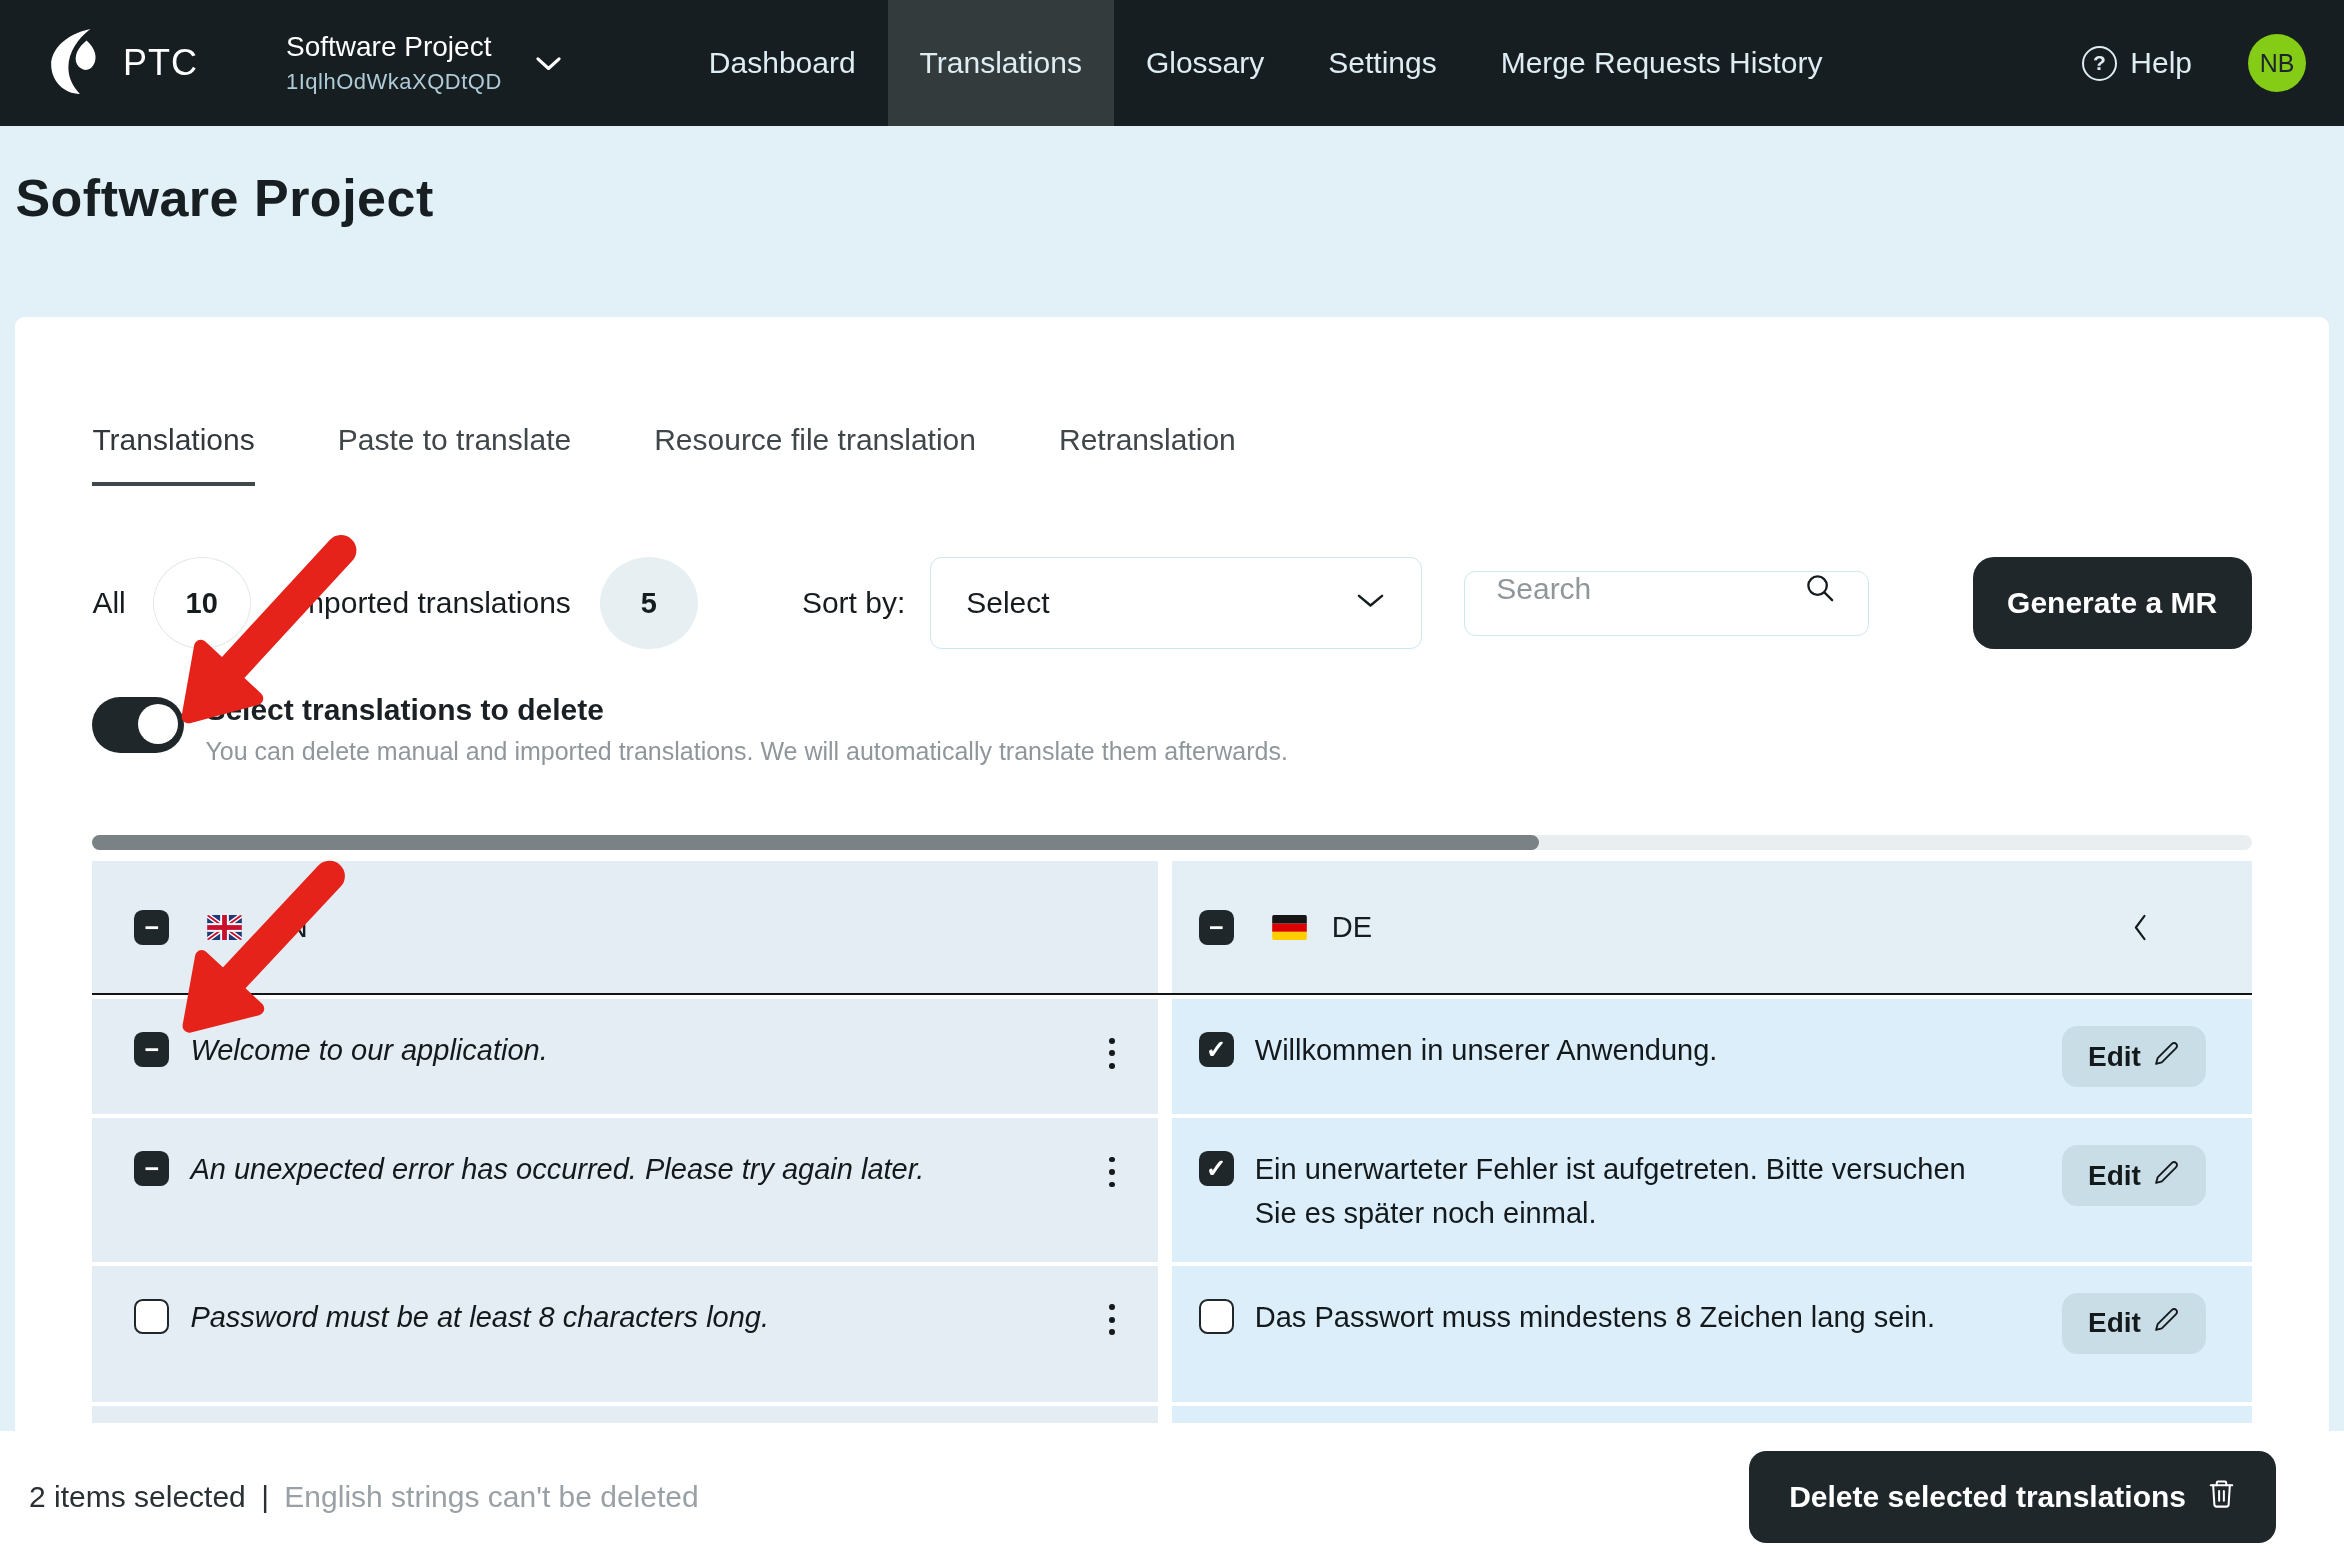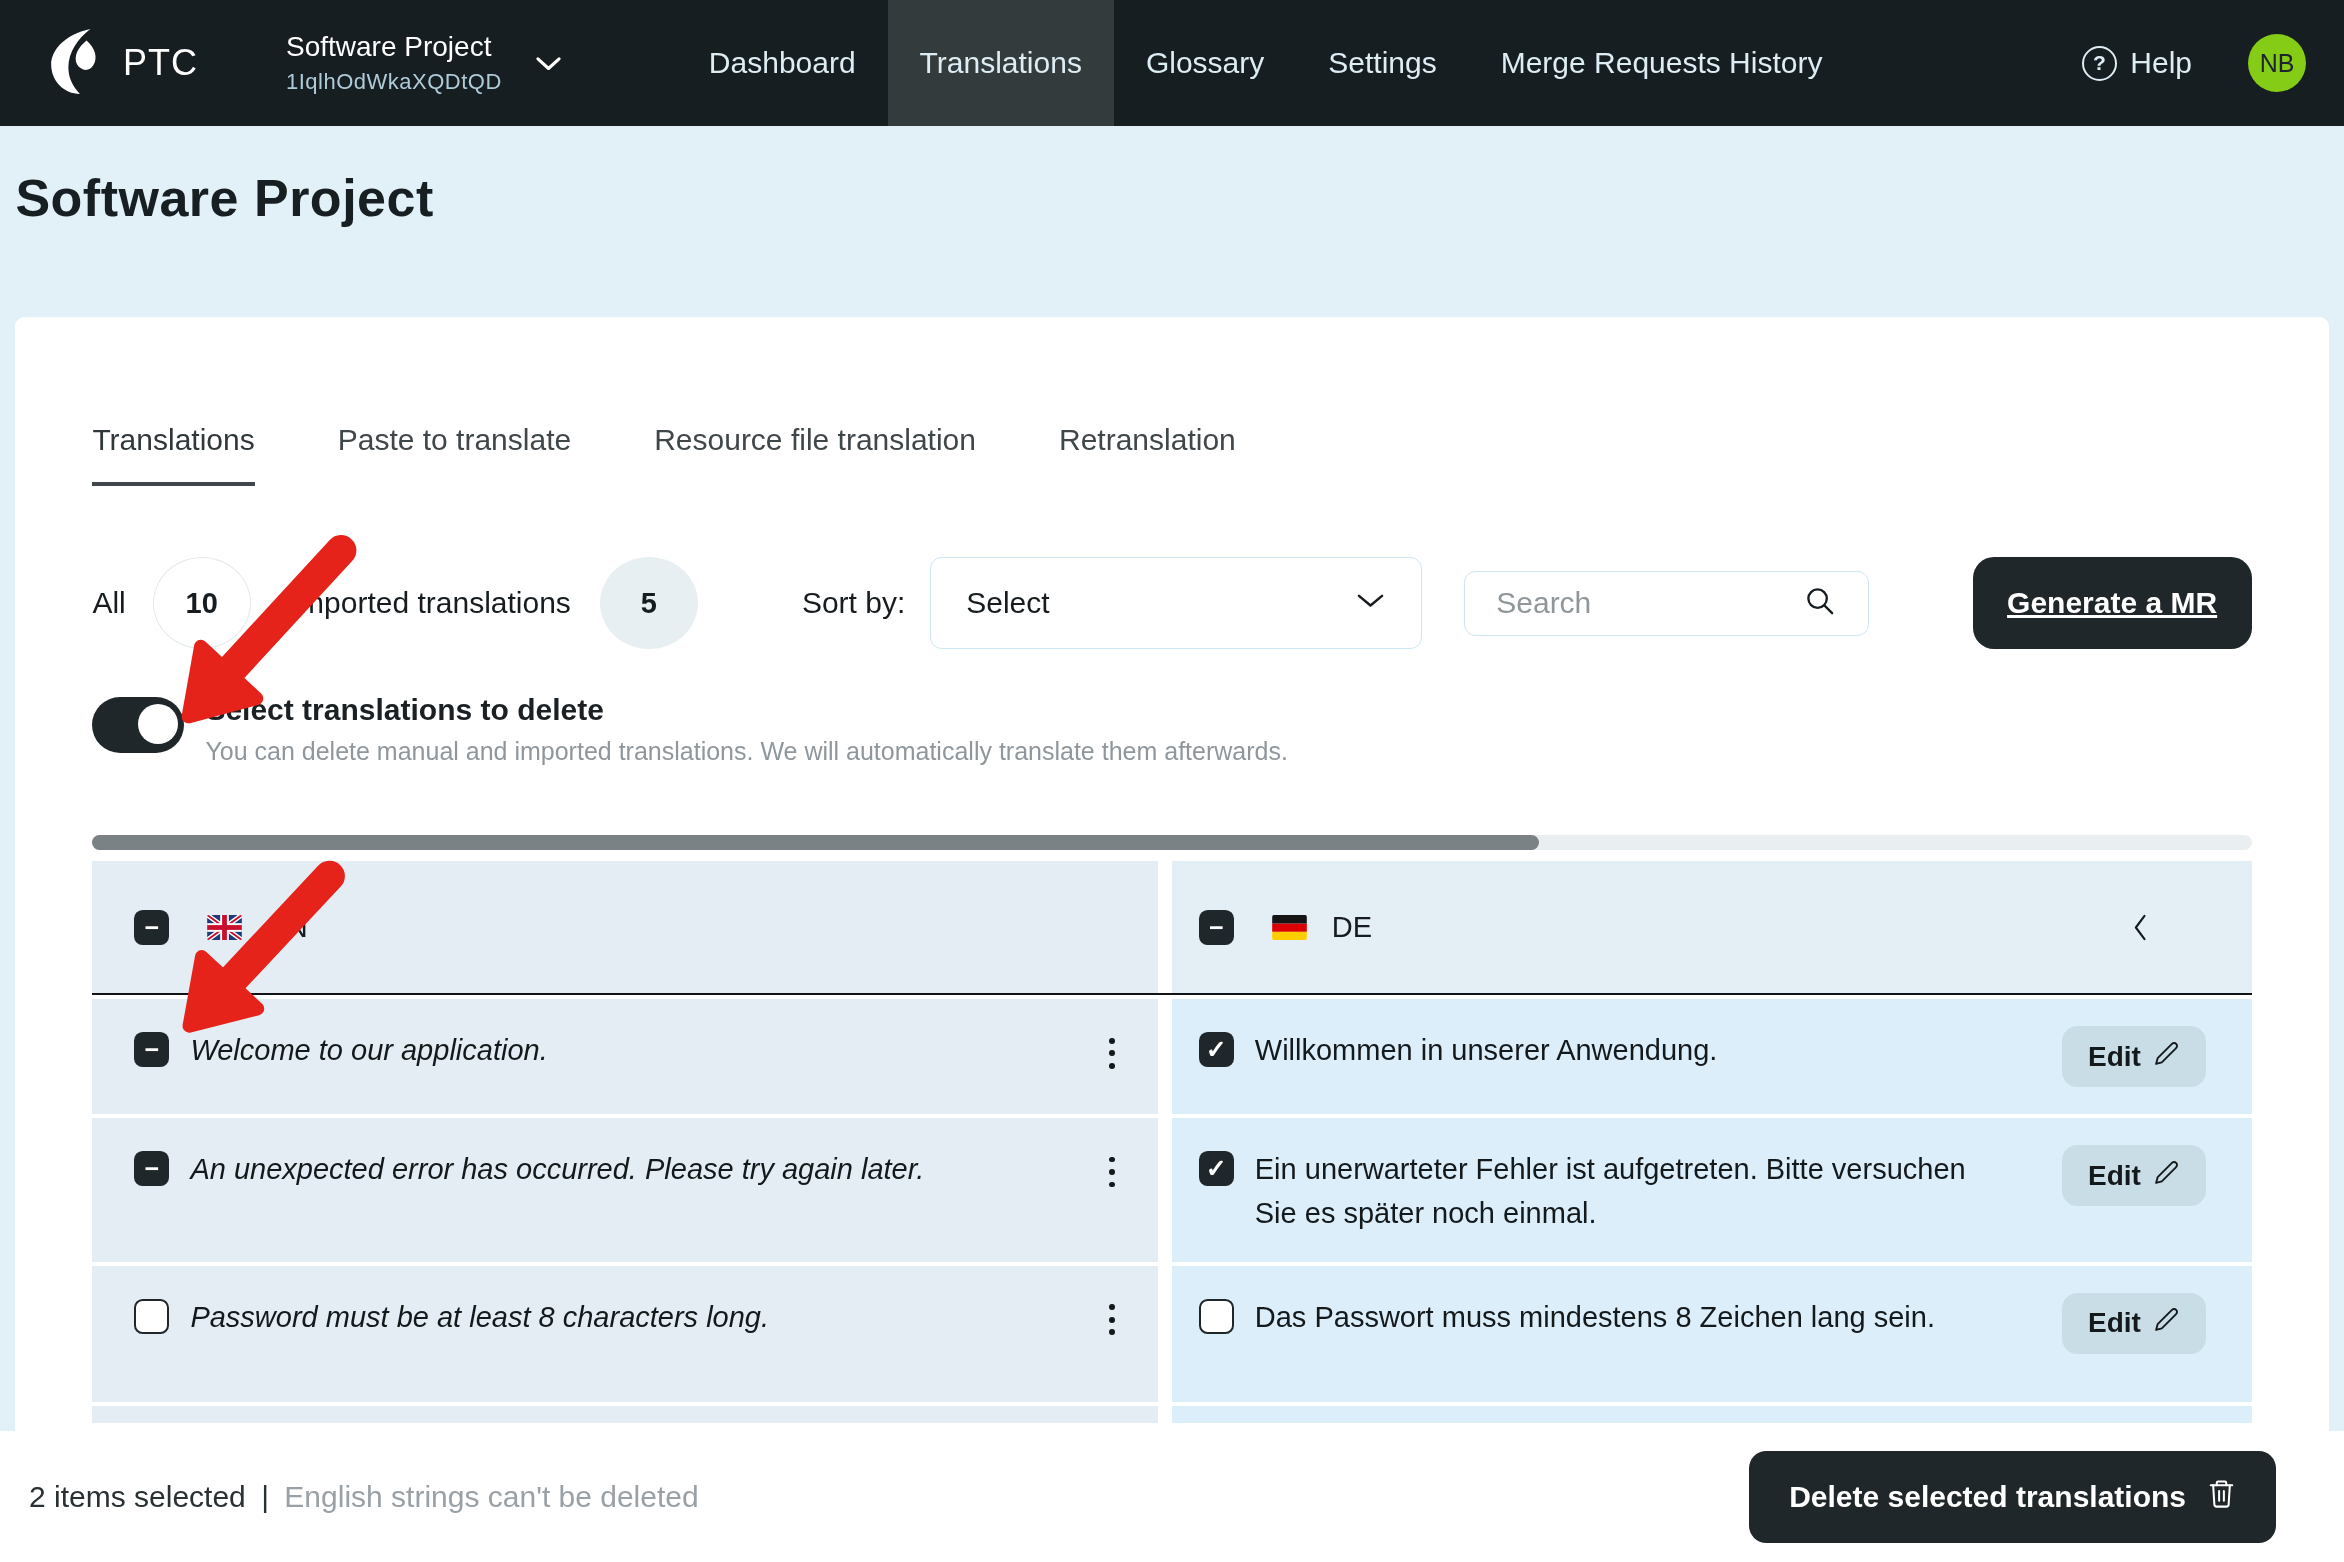--- a/index.html
+++ b/index.html
@@ -83,33 +83,33 @@
   .select-box {
     margin-left: 25px; width: 492px; height: 92px; background: #fff;
     border: 1.9px solid #cde5f0; border-radius: 11.5px;
     display: flex; align-items: center; padding: 0 35px; cursor: pointer;
   }
   .select-value { font-size: 30px; color: #161c1f; }
   .select-chevron { margin-left: auto; }
   .search-box {
     margin-left: 42px; width: 405px; height: 65px; background: #fff;
     border: 1.9px solid #cde5f0; border-radius: 11.5px;
-    display: flex; align-items: center; padding: 0 31px;
+    display: flex; align-items: flex-start; padding: 0 31px;
   }
   .search-input {
     border: none; outline: none; flex: 1; font-size: 30px;
     font-family: "Liberation Sans", sans-serif; color: #161c1f; background: transparent; min-width: 0;
   }
   .search-input::placeholder { color: #90979b; }
   .btn-dark {
     background: #20272a; color: #ffffff; border: none; cursor: pointer;
     font-family: "Liberation Sans", sans-serif; font-size: 30px; font-weight: 600;
     display: flex; align-items: center; justify-content: center;
   }
-  .generate-btn { margin-left: auto; width: 279px; height: 92px; border-radius: 21px; text-decoration: underline; }
+  .generate-btn { margin-left: auto; width: 279px; height: 92px; border-radius: 21px; }
 
   
   .toggle-row { display: flex; align-items: flex-start; margin-top: 44px; gap: 21px; }
   .toggle {
     position: relative; width: 92px; height: 56px; border-radius: 28px;
     background: #20272a; cursor: pointer; flex: none; margin-top: 3.8px;
   }
   .toggle-knob {
     position: absolute; right: 6.7px; top: 7.7px; width: 40px; height: 40px;
     border-radius: 50%; background: #ffffff;

